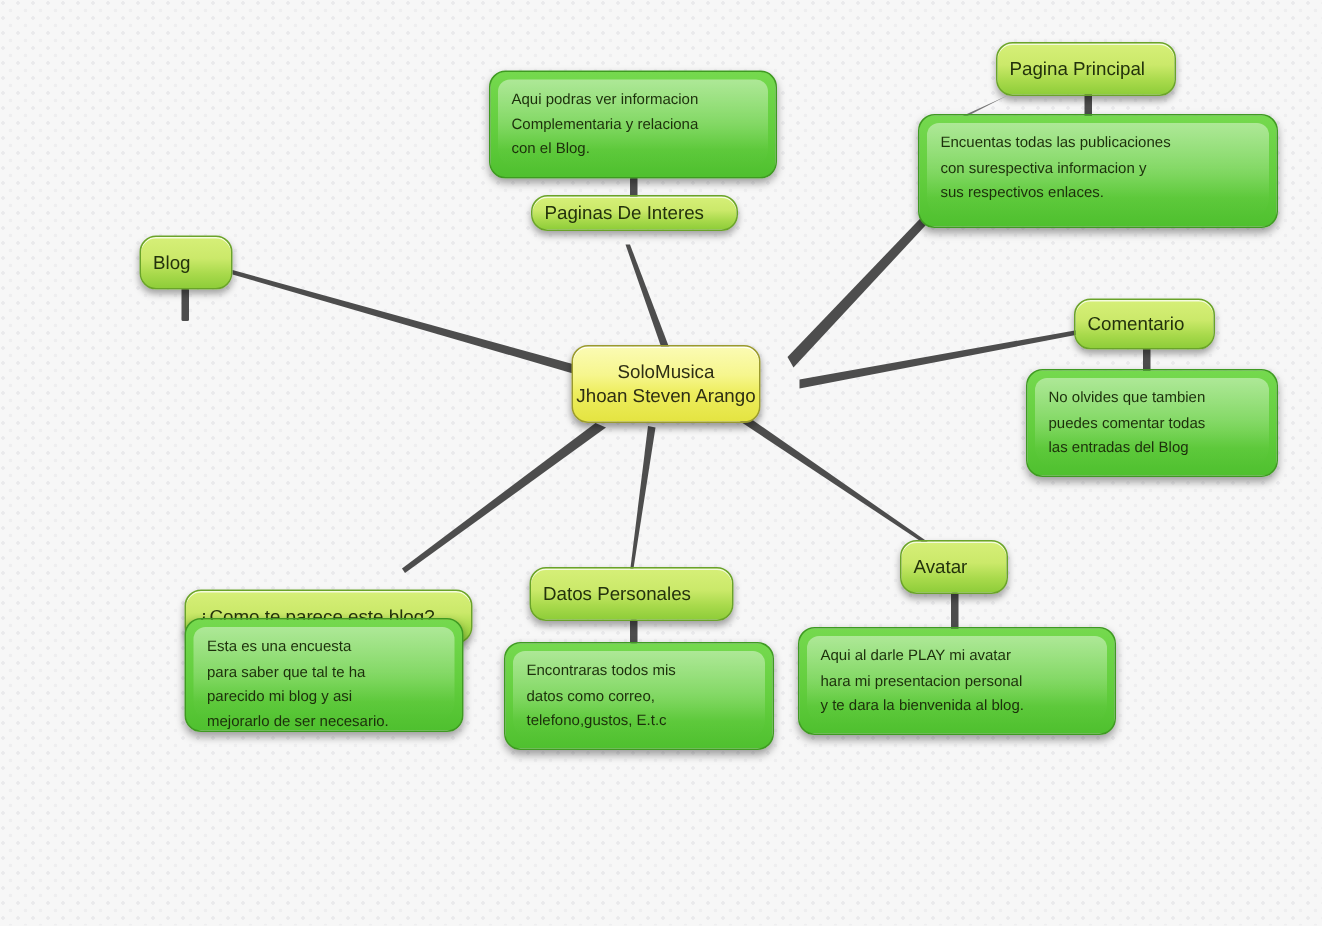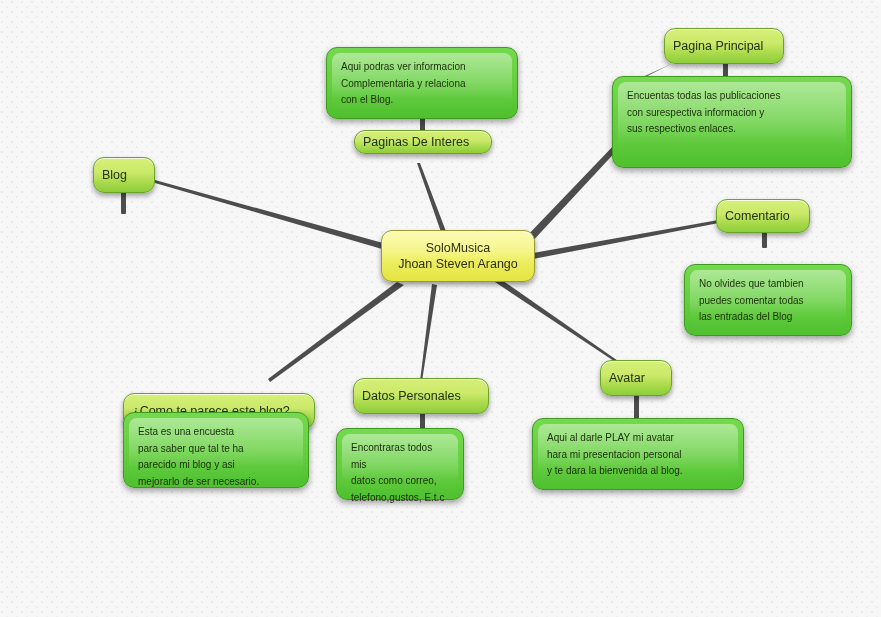--- a/index.html
+++ b/index.html
@@ -134,57 +134,57 @@
   </svg>
 
   <div class="stub" style="left:420px; top:118px; height:16px;"></div>
   <div class="stub" style="left:723px; top:60px; height:18px;"></div>
   <div class="stub" style="left:121px; top:192px; height:22px;"></div>
   <div class="stub" style="left:762px; top:226px; height:22px;"></div>
   <div class="stub" style="left:216px; top:409px; height:18px;"></div>
   <div class="stub" style="left:420px; top:413px; height:16px;"></div>
   <div class="stub" style="left:634px; top:395px; height:26px;"></div>
 
-  <div class="node root" style="left:381px; top:230px; width:154px; height:52px;">
+  <div class="node root" style="left:381px; top:230px; width:126px; height:52px;">
     <div class="inner">
       <div>SoloMusica</div>
       <div>Jhoan Steven Arango</div>
     </div>
   </div>
 
   <div class="node body-node" style="left:326px; top:47px; width:192px; height:72px;">
     <div class="gloss">
       <div class="inner">Aqui podras ver informacion
 Complementaria y relaciona
 con el Blog.</div>
     </div>
   </div>
   <div class="node title-node" style="left:354px; top:130px; width:138px; height:24px;">
     <div class="inner">Paginas De Interes</div>
   </div>
 
   <div class="node title-node" style="left:664px; top:28px; width:120px; height:36px;">
     <div class="inner">Pagina Principal</div>
   </div>
-  <div class="node body-node" style="left:612px; top:76px; width:240px; height:92px;">
+  <div class="node body-node" style="left:612px; top:76px; width:240px; height:76px;">
     <div class="gloss">
       <div class="inner">Encuentas todas las publicaciones
 con surespectiva informacion y
 sus respectivos enlaces.</div>
     </div>
   </div>
 
   <div class="node title-node" style="left:93px; top:157px; width:62px; height:36px;">
     <div class="inner">Blog</div>
   </div>
 
   <div class="node title-node" style="left:716px; top:199px; width:94px; height:34px;">
     <div class="inner">Comentario</div>
   </div>
-  <div class="node body-node" style="left:684px; top:246px; width:168px; height:72px;margin-top:18px;">
+  <div class="node body-node" style="left:684px; top:246px; width:168px; height:72px;">
     <div class="gloss">
       <div class="inner">No olvides que tambien
 puedes comentar todas
 las entradas del Blog</div>
     </div>
   </div>
 
   <div class="node title-node" style="left:123px; top:375px; width:192px; height:36px;margin-top:18px;">
     <div class="inner">¿Como te parece este blog?</div>
   </div>
@@ -193,21 +193,21 @@
       <div class="inner">Esta es una encuesta
 para saber que tal te ha
 parecido mi blog y asi
 mejorarlo de ser necesario.</div>
     </div>
   </div>
 
   <div class="node title-node" style="left:353px; top:378px; width:136px; height:36px;">
     <div class="inner">Datos Personales</div>
   </div>
-  <div class="node body-node" style="left:336px; top:428px; width:128px; height:72px;">
+  <div class="node body-node" style="left:336px; top:428px; width:180px; height:72px;">
     <div class="gloss">
       <div class="inner">Encontraras todos mis
 datos como correo,
 telefono,gustos, E.t.c</div>
     </div>
   </div>
 
   <div class="node title-node" style="left:600px; top:360px; width:72px; height:36px;">
     <div class="inner">Avatar</div>
   </div>

